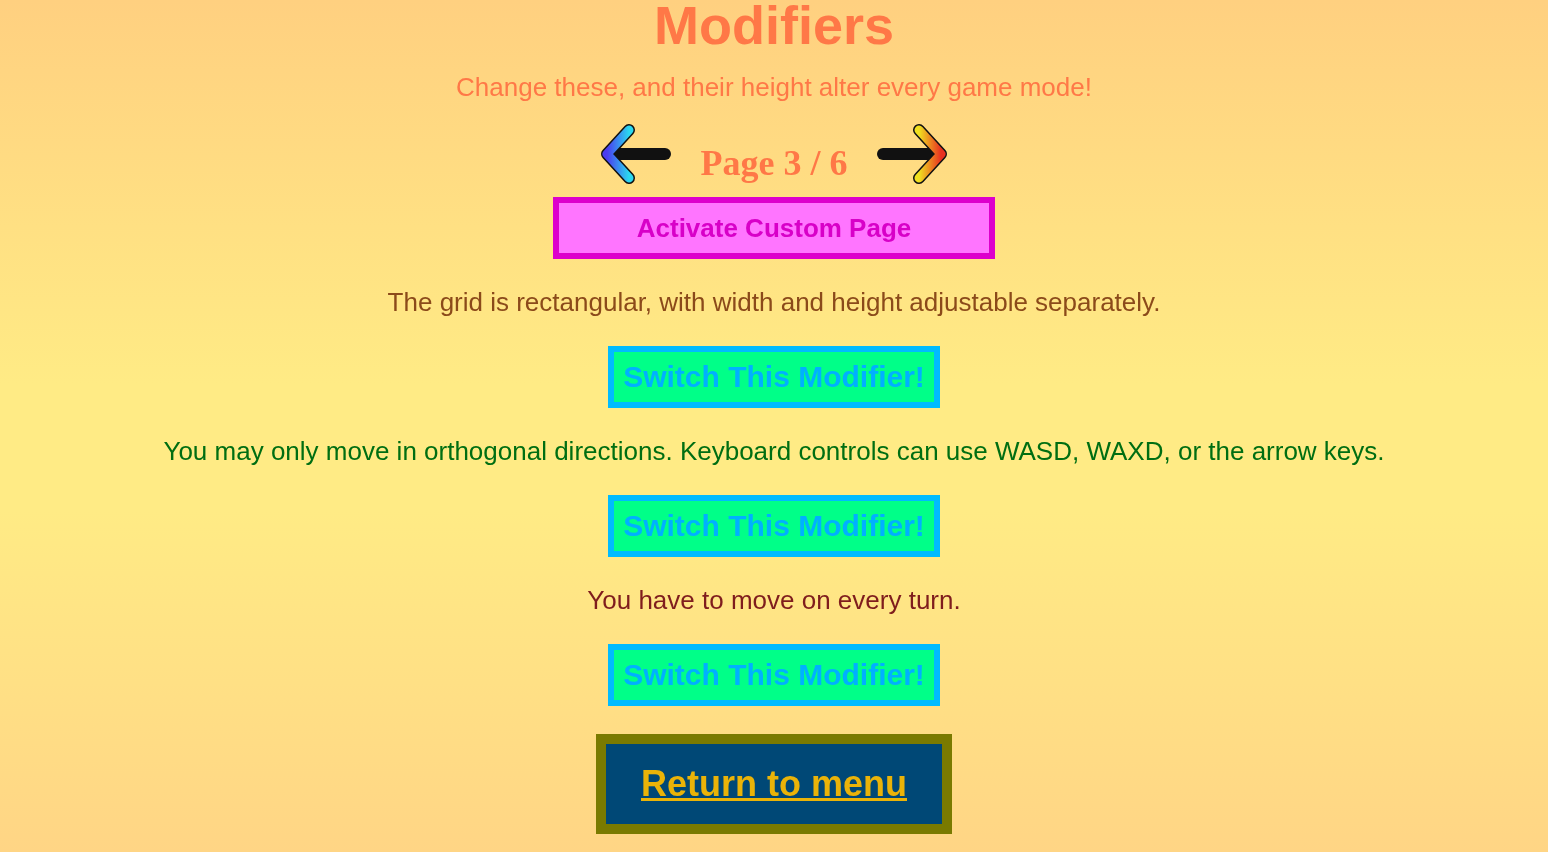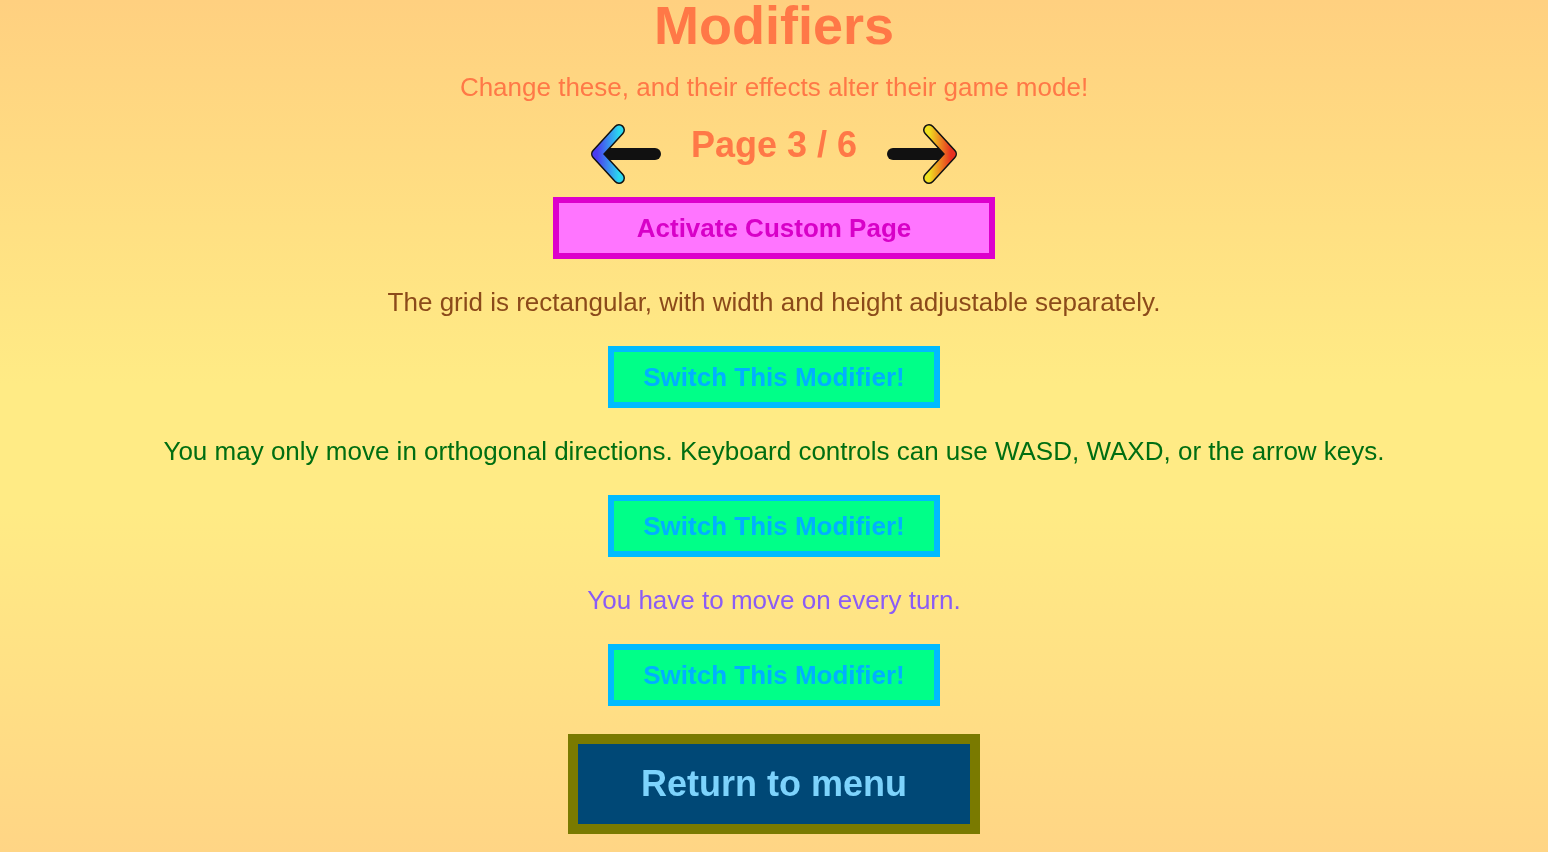--- a/index.html
+++ b/index.html
@@ -13,50 +13,50 @@
   .title {
     position:absolute; left:0; right:0; top:-6px;
     font-size:54px; font-weight:bold; color:#ff7847; margin:0;
   }
   .subtitle {
     position:absolute; left:0; right:0; top:72px;
     font-size:26px; color:#ff7847;
   }
   .pager {
     position:absolute; left:0; right:0; top:124px;
-    display:flex; justify-content:center; align-items:flex-start; gap:30px;
+    display:flex; justify-content:center; align-items:flex-end; gap:30px;font-family:Liberation Serif, serif;
   }
   .pager .arrow { width:70px; height:60px; cursor:pointer; display:block; }
   .pager .page-label { font-size:36px; font-weight:bold; color:#ff7847; }
   .btn {
     position:absolute; left:50%; transform:translateX(-50%);
     box-sizing:border-box; font-weight:bold; cursor:pointer;
     display:flex; align-items:center; justify-content:center;
   }
   .btn-custom {
     top:197px; width:442px; height:62px;
     background:#ff75ff; border:6px solid #dd00cc; color:#d800c8; font-size:26px;
   }
   .desc {
     position:absolute; left:0; right:0; font-size:26px; font-weight:normal;
   }
   .btn-switch {
     width:332px; height:62px;
-    background:#00ff88; border:6px solid #00bbff; color:#00b0ff; font-size:26px;
+    background:#00ff88; border:6px solid #00bbff; color:#00b0ff; font-size:30px;
   }
   .btn-return {
-    top:734px; width:412px; height:100px;
-    background:#004876; border:10px solid #7a7a00; color:#7dd3fc; font-size:36px;
+    top:734px; width:356px; height:100px;
+    background:#004876; border:10px solid #7a7a00; color:#eab308; font-size:36px;text-decoration:underline;
   }
 </style>
 </head>
 <body>
 
 <h1 class="title">Modifiers</h1>
-<div class="subtitle">Change these, and their effects alter their game mode!</div>
+<div class="subtitle">Change these, and their height alter every game mode!</div>
 
 <div class="pager">
   <svg class="arrow" viewBox="0 0 70 60">
     <defs>
       <linearGradient id="gl" x1="0" x2="1" y1="0" y2="0">
         <stop offset="0" stop-color="#4a3cf0"></stop>
         <stop offset="1" stop-color="#2ad8f0"></stop>
       </linearGradient>
     </defs>
     <path d="M28,6 L6,30 L28,54" fill="none" stroke="#111" stroke-width="12" stroke-linecap="round" stroke-linejoin="round"></path>
@@ -80,16 +80,16 @@
 </div>
 
 <div class="btn btn-custom">Activate Custom Page</div>
 
 <div class="desc" style="top:287px;color:#8b4a1a;">The grid is rectangular, with width and height adjustable separately.</div>
 <div class="btn btn-switch" style="top:346px;">Switch This Modifier!</div>
 
 <div class="desc" style="top:436px;color:#006e12;">You may only move in orthogonal directions. Keyboard controls can use WASD, WAXD, or the arrow keys.</div>
 <div class="btn btn-switch" style="top:495px;">Switch This Modifier!</div>
 
-<div class="desc" style="top:585px;color:#8b5cf6;">You have to move on every turn.</div>
+<div class="desc" style="top:585px;color:#7f1d1d;">You have to move on every turn.</div>
 <div class="btn btn-switch" style="top:644px;">Switch This Modifier!</div>
 
 <div class="btn btn-return">Return to menu</div>
 
 </body></html>

